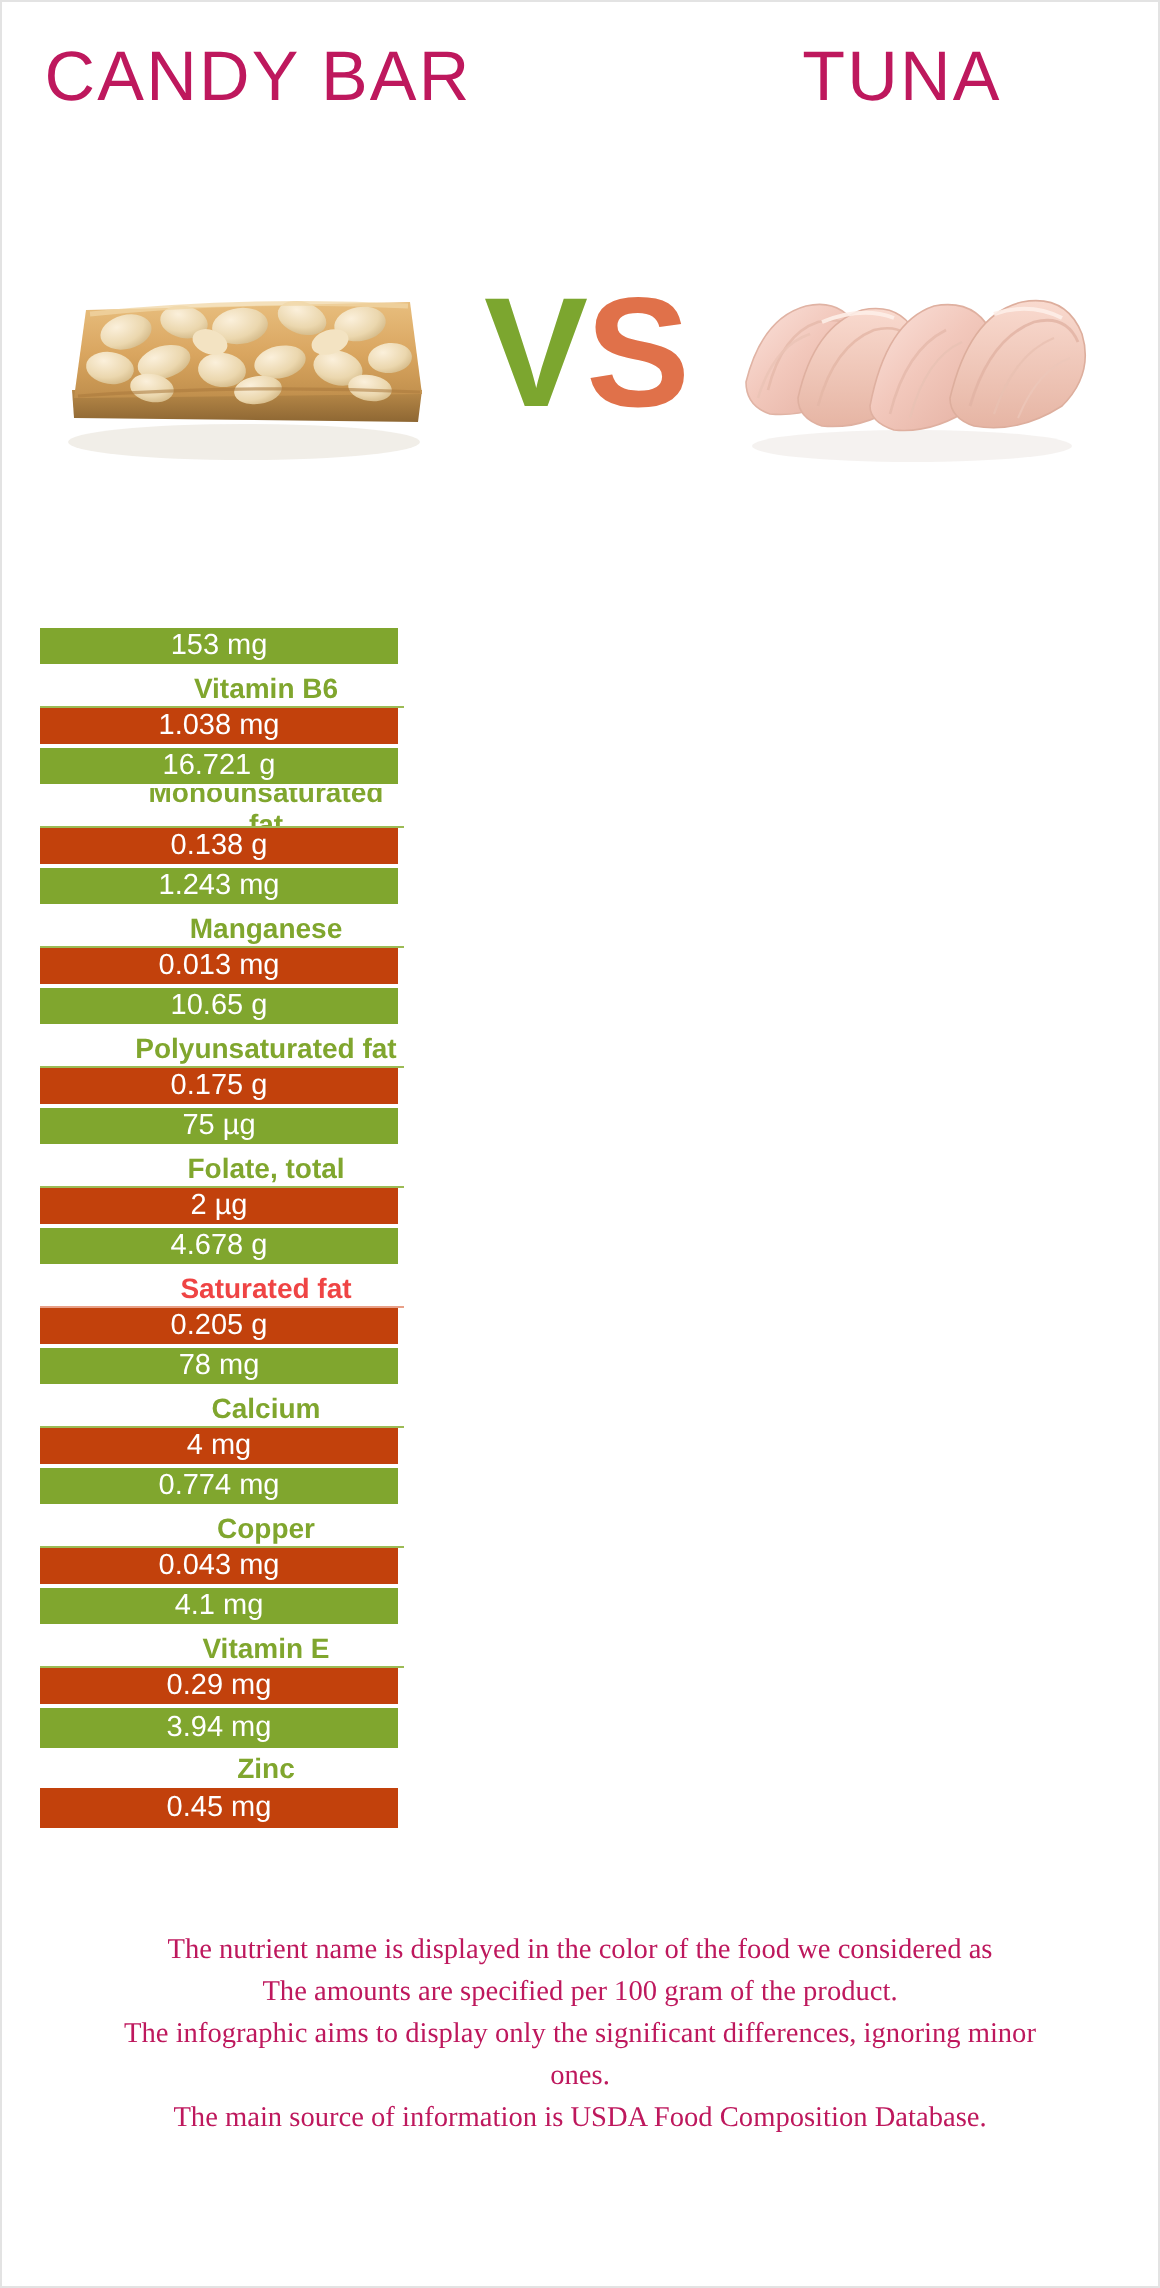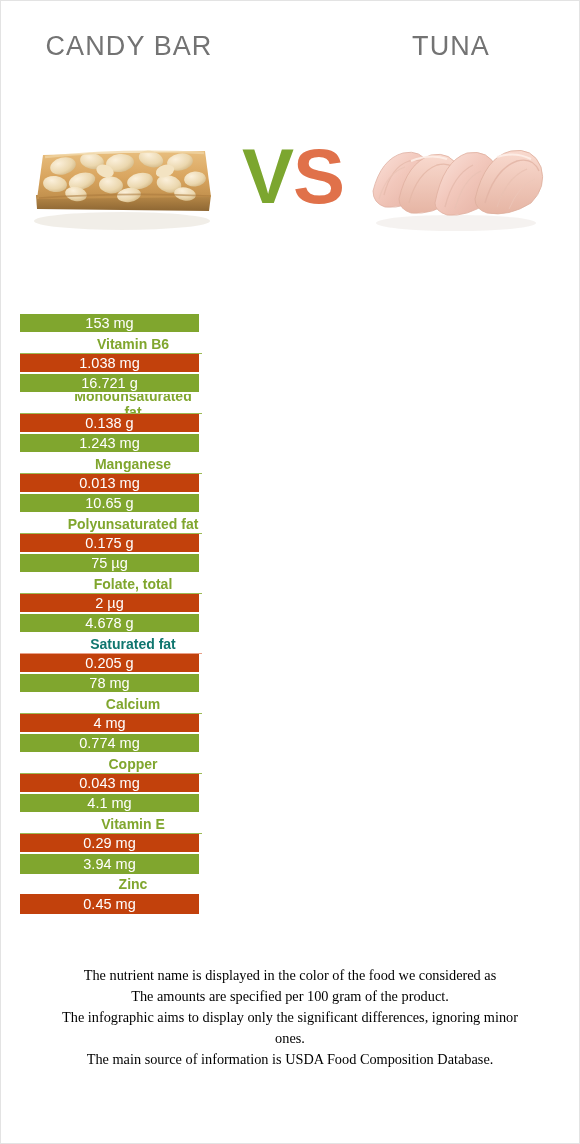--- a/index.html
+++ b/index.html
@@ -28,27 +28,26 @@
     position: absolute;
     top: 18px;
     left: 0;
     width: 578px;
     height: 48px;
   }
   .title {
     position: absolute;
     top: 0;
     font-weight: 300;
-    font-size: 27px;
+    font-size: 35px;
     letter-spacing: 1.1px;
-    color: #737373;
+    color: #be185d;
     text-align: center;
     white-space: nowrap;
     font-family: "Liberation Sans", sans-serif;
-    margin-top: 12px;
     -webkit-font-smoothing: antialiased;
   }
   .title-left  { left: 0px;   width: 256px; }
   .title-right { left: 322px; width: 256px; }
 
   
   .hero {
     position: absolute;
     top: 98px;
     left: 0;
@@ -121,35 +120,35 @@
     font-size: 14px;
     padding-left: 44px;
   }
   .cell-right {
     width: 179px;
     background: #c2410c;
     color: #ffffff;
     border-bottom: 2px solid #ffffff;
   }
   .mid-green { color: #80A62E; border-bottom: 1px solid #9cbb55; }
-  .mid-red   { color: #0f766e; border-bottom: 1px solid #e8a088; }
+  .mid-red   { color: #ef4444; border-bottom: 1px solid #e8a088; }
   .row:last-child .cell-left,
   .row:last-child .cell-right { border-bottom: none; }
   .row:last-child .cell-mid   { border-bottom: none; }
 
   
   .footer {
     position: absolute;
     left: 24px;
     top: 964px;
     width: 530px;
     text-align: center;
     font-size: 14.3px;
     line-height: 21px;
-    color: #000000;
+    color: #be185d;
     font-family: "Liberation Serif", serif;
   }
   .footer p { margin: 0; }
 </style>
 </head>
 <body>
 
 <div class="page">
 
   <div class="titles">

